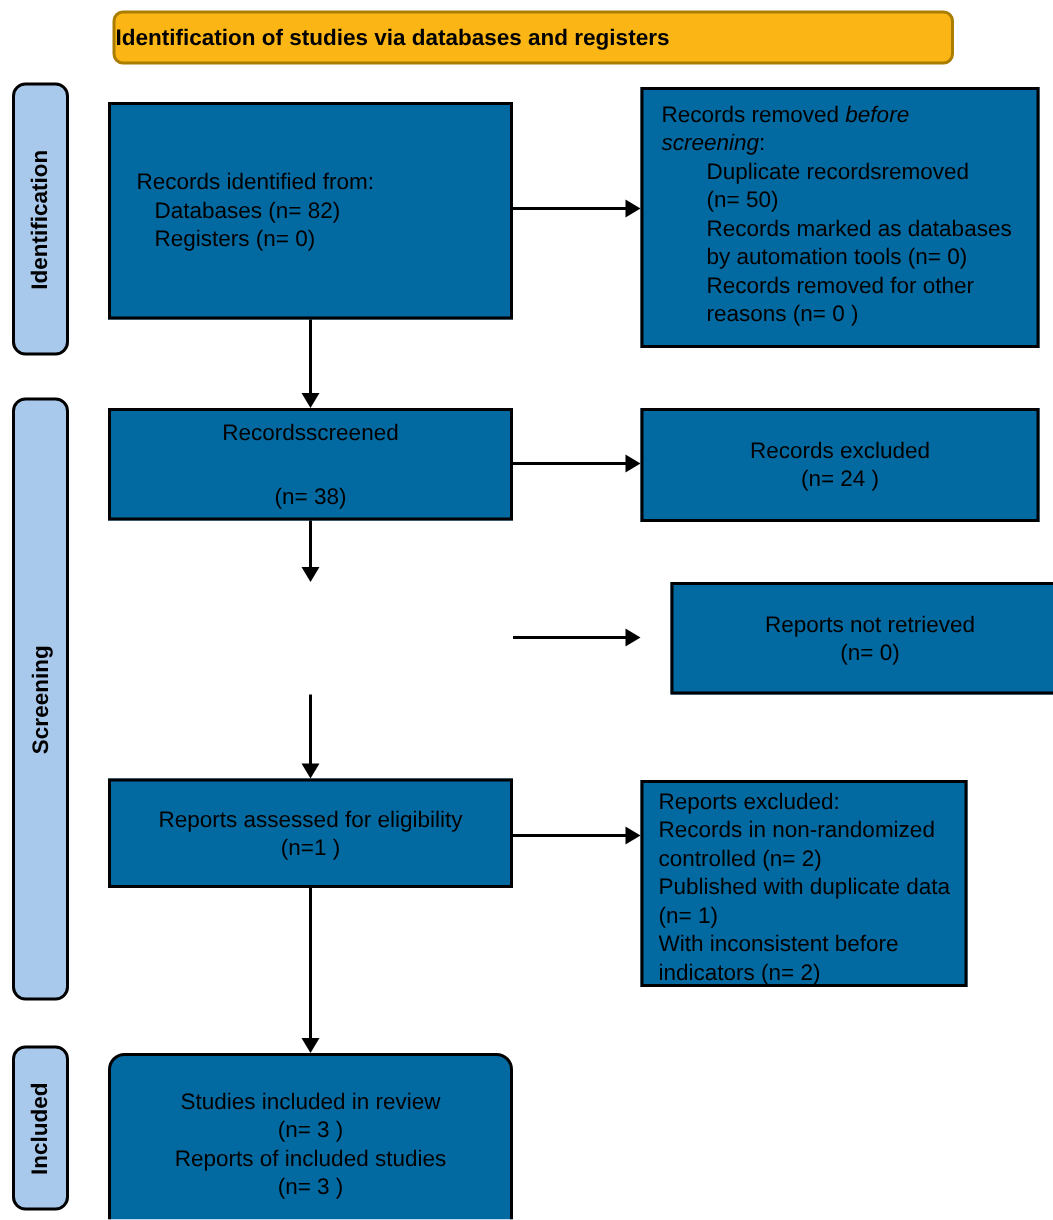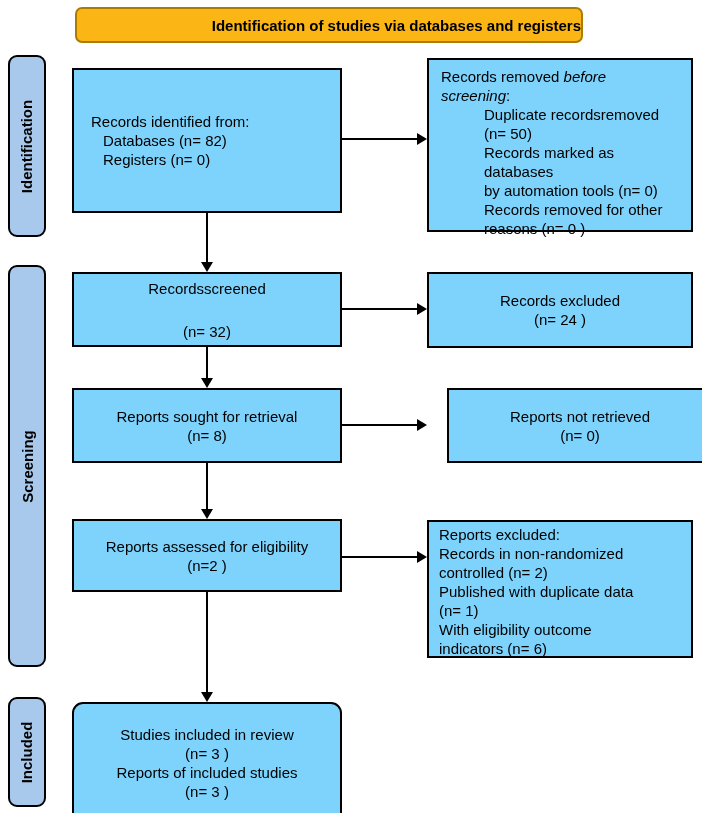--- a/index.html
+++ b/index.html
@@ -16,28 +16,28 @@
     color: var(--text, #000000);
     font-size: 15px;
     line-height: 19px;
     overflow: hidden;
   }
 
   
   .banner {
     position: absolute;
     left: 75px; top: 7px;
-    width: 508px; height: 36px;
+    width: 561px; height: 36px;
     background: var(--banner-fill, #FBB615);
     border: 2px solid var(--banner-border, #AA7D00);
     border-radius: 7px;
     box-sizing: border-box;
     display: flex;
     align-items: center;
-    justify-content: flex-end;
+    justify-content: flex-start;
     font-weight: bold;
   }
 
   
   .stage {
     position: absolute;
     left: 8px;
     width: 38px;
     background: var(--sidebar-fill, #A9C9EC);
     border: 2px solid var(--box-border, #000000);
@@ -53,21 +53,21 @@
     font-weight: bold;
     font-size: 15px;
   }
   .stage.identification { top: 55px;  height: 182px; }
   .stage.screening      { top: 265px; height: 402px; }
   .stage.included       { top: 697px; height: 110px; }
 
   
   .box {
     position: absolute;
-    background: #7dd3fc;
+    background: #0369a1;
     border: 2px solid var(--box-border, #000000);
     box-sizing: border-box;
   }
   .box.centered {
     display: flex;
     flex-direction: column;
     align-items: center;
     justify-content: center;
     text-align: center;
   }
@@ -82,25 +82,25 @@
     text-align: left;
   }
 
   .b-l1 { left: 72px;  top: 68px;  width: 270px; height: 145px; padding-left: 17px; padding-right: 20px; }
   .b-r1 { left: 427px; top: 58px;  width: 266px; height: 174px; padding: 7px 6px 0 12px; }
   .b-l2 { left: 72px;  top: 272px; width: 270px; height: 75px; gap: 24px; }
   .b-r2 { left: 427px; top: 272px; width: 266px; height: 76px; }
   .b-l3 { left: 72px;  top: 388px; width: 270px; height: 75px; }
   .b-r3 { left: 447px; top: 388px; width: 266px; height: 75px; }
   .b-l4 { left: 72px;  top: 519px; width: 270px; height: 73px; }
-  .b-r4 { left: 427px; top: 520px; width: 266px; height: 138px; padding: 3px 6px 0 10px; }
+  .b-r4 { left: 427px; top: 520px; width: 218px; height: 138px; padding: 3px 6px 0 10px; }
   .b-l5 { left: 72px;  top: 702px; width: 270px; height: 122px; border-radius: 11px; }
 
   .indent  { margin-left: 12px; }
-  .indent2 { margin-left: 43px; }
+  .indent2 { margin-left: 30px; }
   .it { font-style: italic; }
 
   
   .vline {
     position: absolute;
     width: 2px;
     background: var(--box-border, #000000);
   }
   .hline {
     position: absolute;
@@ -157,48 +157,44 @@
     <div class="indent2">Duplicate recordsremoved</div>
     <div class="indent2">(n= 50)</div>
     <div class="indent2">Records marked as databases</div>
     <div class="indent2">by automation tools (n= 0)</div>
     <div class="indent2">Records removed for other</div>
     <div class="indent2">reasons (n= 0 )</div>
   </div>
 
   <div class="box centered b-l2">
     <div>Recordsscreened</div>
-    <div>(n= 32)</div>
+    <div>(n= 38)</div>
   </div>
   <div class="box centered b-r2">
     <div>Records excluded</div>
     <div>(n= 24 )</div>
   </div>
 
-  <div class="box centered b-l3">
-    <div>Reports sought for retrieval</div>
-    <div>(n= 8)</div>
-  </div>
   <div class="box centered b-r3">
     <div>Reports not retrieved</div>
     <div>(n= 0)</div>
   </div>
 
   <div class="box centered b-l4">
     <div>Reports assessed for eligibility</div>
-    <div>(n=2 )</div>
+    <div>(n=1 )</div>
   </div>
   <div class="box toptext b-r4">
     <div>Reports excluded:</div>
     <div>Records in non-randomized</div>
     <div>controlled (n= 2)</div>
     <div>Published with duplicate data</div>
     <div>(n= 1)</div>
-    <div>With eligibility outcome</div>
-    <div>indicators (n= 6)</div>
+    <div>With inconsistent before</div>
+    <div>indicators (n= 2)</div>
   </div>
 
   <div class="box centered b-l5">
     <div>Studies included in review</div>
     <div>(n= 3 )</div>
     <div>Reports of included studies</div>
     <div>(n= 3 )</div>
   </div>
 
   <div class="vline" style="left:206px; top:213px; height:50px;"></div>

